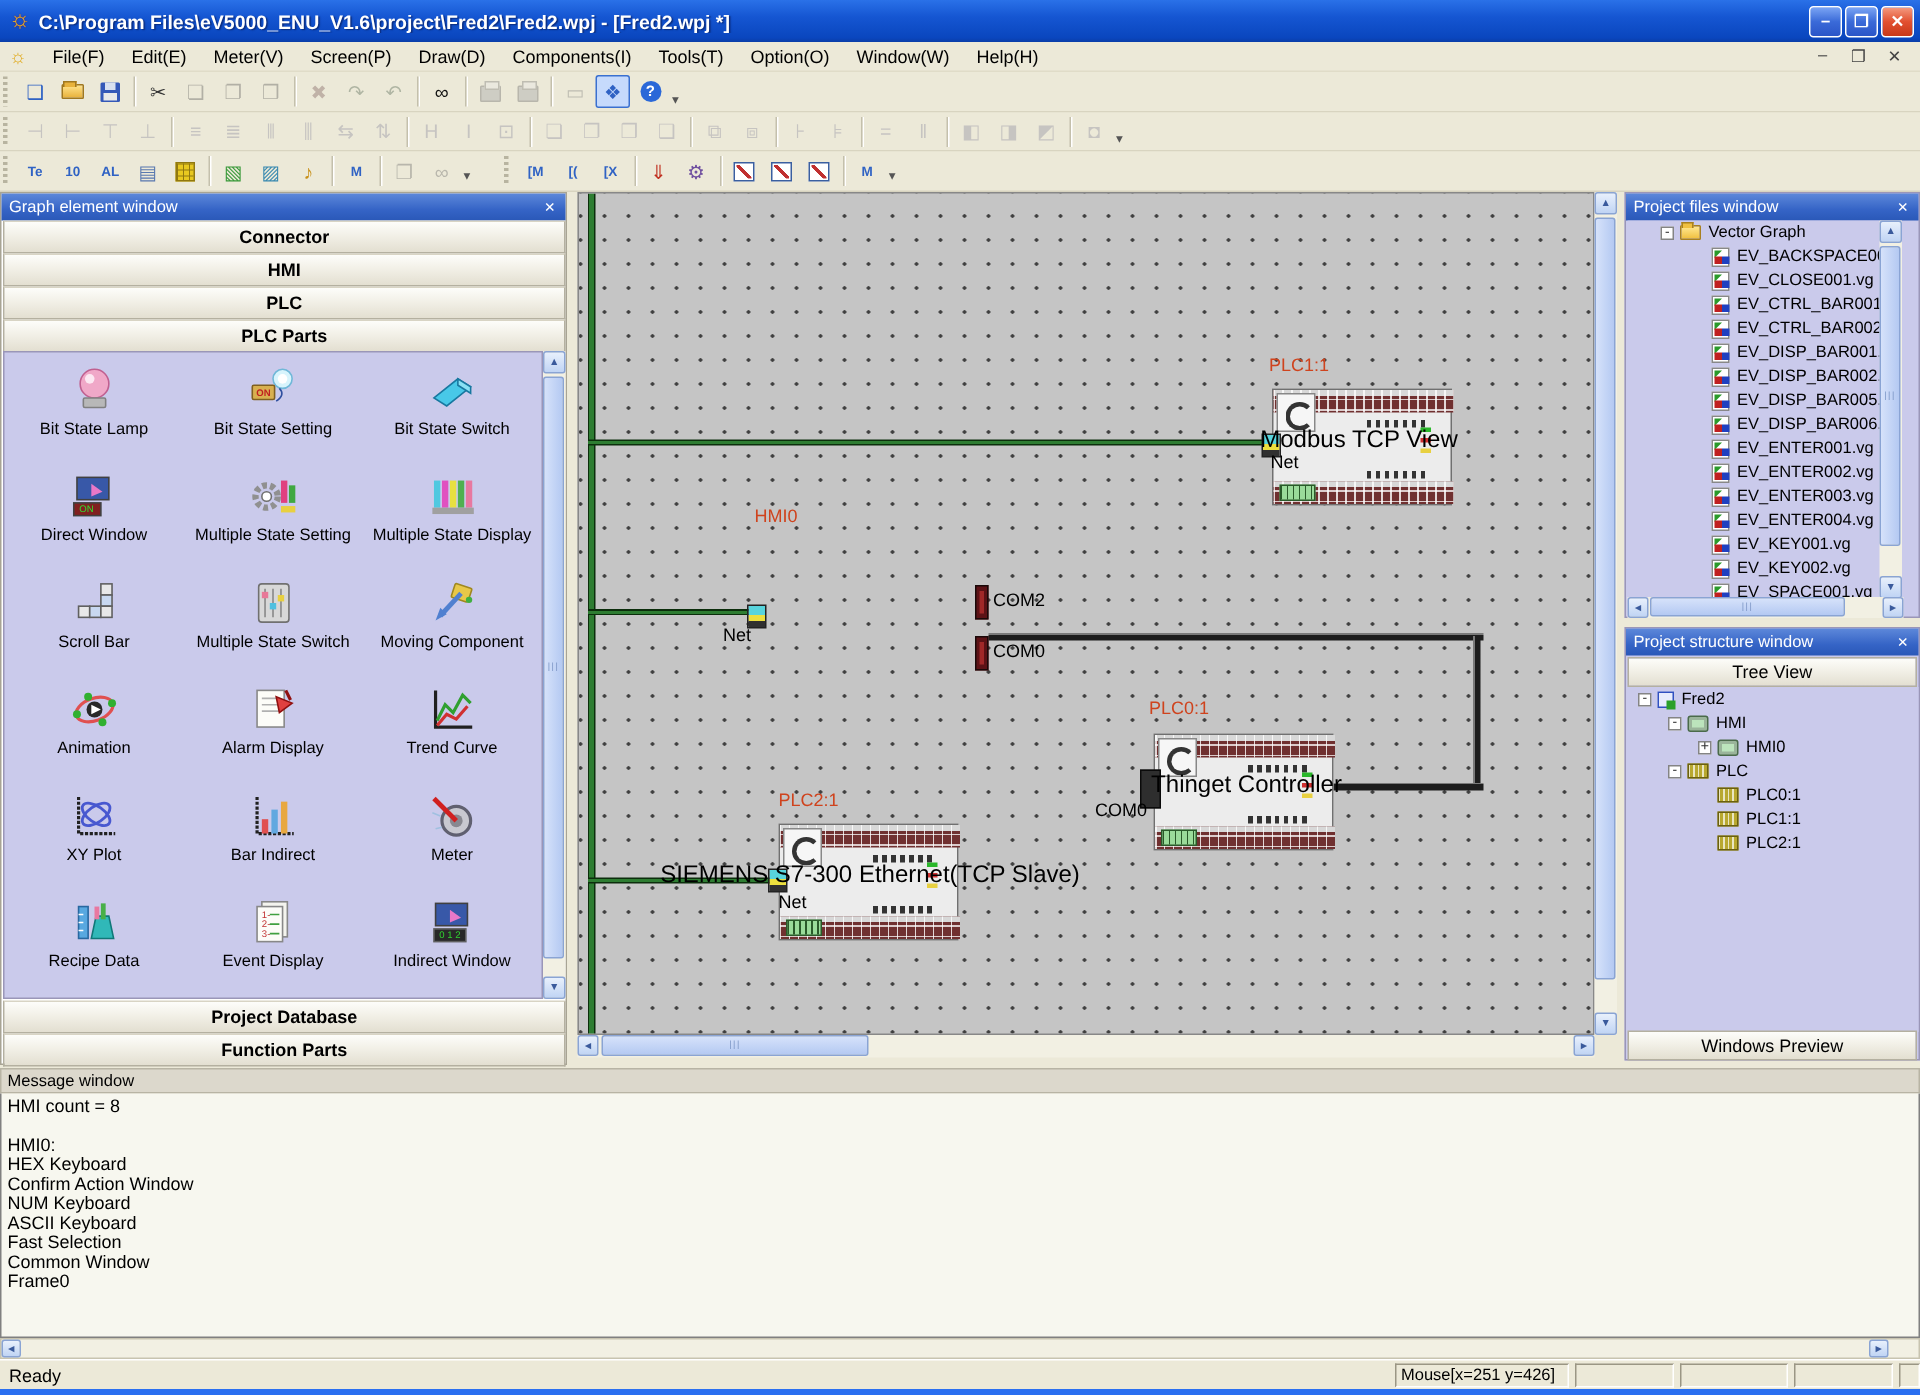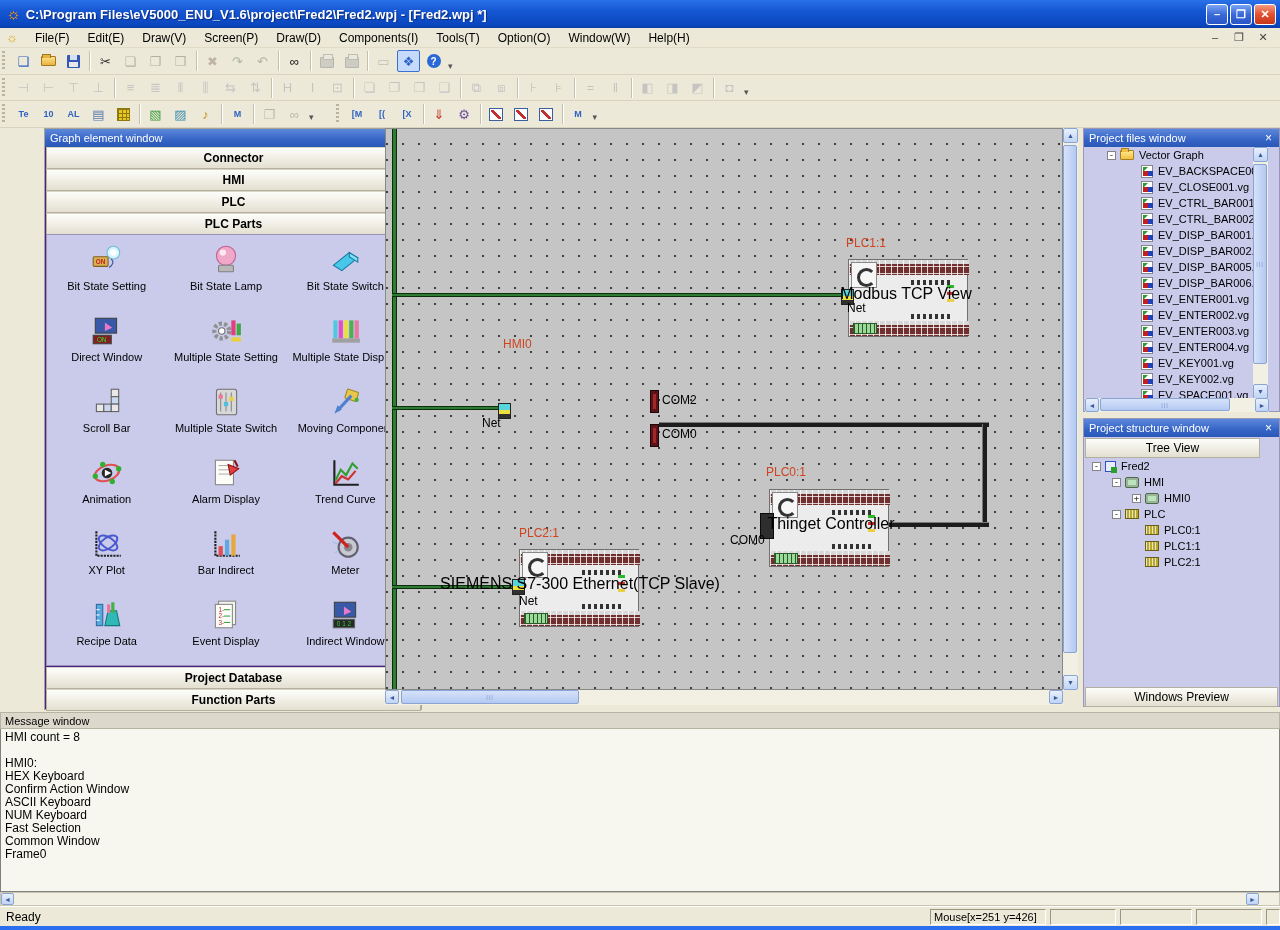--- a/index.html
+++ b/index.html
@@ -56,21 +56,21 @@
   .i-printer-css { width:14px; height:11px; position:relative; background:#9aa0b0; border:1px solid #666; border-radius:1px; margin-top:3px; }
   .i-printer-css::before { content:""; position:absolute; left:2px; top:-4px; width:8px; height:4px; background:#e8e8e8; border:1px solid #777; }
 
   
   .panel-title { height:18px; background:linear-gradient(180deg,#5d88da,#3564c6 60%,#2a58b8); color:#fff;
     font-size:11px; display:flex; align-items:center; padding:0 5px; }
   .panel-title .x { margin-left:auto; font-size:12px; line-height:10px; padding:0 2px; }
   .acc-btn { height:22px; background:linear-gradient(180deg,#fdfdfa,#f2f0e7 45%,#e3dfd1); border:1px solid #b4b0a0;
     border-top-color:#d8d4c4; display:flex; align-items:center; justify-content:center; font-size:12px; color:#000;font-weight:bold; }
 
-  .left-panel { position:absolute; left:0; top:128px; width:378px; height:582px; background:#4c1d95; border:1px solid #a8a494;margin-left:44px; }
+  .left-panel { position:absolute; left:0; top:128px; width:378px; height:582px; background:#ffffff; border:1px solid #a8a494; }
   .parts-area { position:absolute; left:1px; top:105px; width:360px; height:432px; background:#cacaeb; overflow:hidden;
     border:1px solid #9a96b8; }
   .parts-grid { display:grid; grid-template-columns:1fr 1fr 1fr; padding-top:2px; }
   .part-item { height:71px; display:flex; flex-direction:column; align-items:center; justify-content:flex-start; padding-top:6px; }
   .part-item svg { width:34px; height:34px; }
   .part-label { font-size:11px; color:#000; margin-top:3px; white-space:nowrap; }
 
   
   .sb { position:absolute; background:#f2f0e3; }
   .sb-v { width:15px; }
@@ -177,21 +177,21 @@
     <span class="winbtn">–</span>
     <span class="winbtn">❐</span>
     <span class="winbtn close">✕</span>
   </div>
 
   <div class="menubar">
     <span class="mdi-icon">☼</span>
     <span id="menu-items" style="display:flex">
         <span class="menu-item">File(F)</span>
         <span class="menu-item">Edit(E)</span>
-        <span class="menu-item">Draw(V)</span>
+        <span class="menu-item">Meter(V)</span>
         <span class="menu-item">Screen(P)</span>
         <span class="menu-item">Draw(D)</span>
         <span class="menu-item">Components(I)</span>
         <span class="menu-item">Tools(T)</span>
         <span class="menu-item">Option(O)</span>
         <span class="menu-item">Window(W)</span>
         <span class="menu-item">Help(H)</span>
       </span>
     <span class="mdi-btns">
       <span>–</span>
@@ -436,35 +436,35 @@
     <div id="gew-sections" style="position:absolute;left:1px;top:18px;width:375px">
         <div class="acc-btn">Connector</div>
         <div class="acc-btn">HMI</div>
         <div class="acc-btn">PLC</div>
         <div class="acc-btn">PLC Parts</div>
       </div>
     <div class="parts-area">
       <div class="parts-grid" id="parts-grid">
           <div class="part-item">
             <svg viewBox="0 0 32 32">
+              <circle cx="16" cy="12" r="9" fill="#f0a8c8" stroke="#c06090"></circle>
+              <circle cx="13" cy="9" r="3" fill="#fce8f2"></circle>
+              <rect x="9" y="21" width="14" height="6" rx="1" fill="#b8b8b8" stroke="#808080"></rect>
+            </svg>
+            <span class="part-label">Bit State Lamp</span>
+          </div>
+          <div class="part-item">
+            <svg viewBox="0 0 32 32">
               <circle cx="22" cy="9" r="6" fill="#d8f4fc" stroke="#70b8d8"></circle>
               <circle cx="22" cy="9" r="3" fill="#fff"></circle>
               <rect x="3" y="13" width="14" height="9" rx="1" fill="#d8b050" stroke="#806020"></rect>
               <text x="10" y="20" font-size="6" font-weight="bold" fill="#c02020" text-anchor="middle">ON</text>
               <path d="M20 15 q4 4 -2 8" stroke="#3050a0" fill="none"></path>
             </svg>
             <span class="part-label">Bit State Setting</span>
-          </div>
-          <div class="part-item">
-            <svg viewBox="0 0 32 32">
-              <circle cx="16" cy="12" r="9" fill="#f0a8c8" stroke="#c06090"></circle>
-              <circle cx="13" cy="9" r="3" fill="#fce8f2"></circle>
-              <rect x="9" y="21" width="14" height="6" rx="1" fill="#b8b8b8" stroke="#808080"></rect>
-            </svg>
-            <span class="part-label">Bit State Lamp</span>
           </div>
           <div class="part-item">
             <svg viewBox="0 0 32 32">
               <polygon points="5,21 20,9 28,14 13,26" fill="#48c8e8" stroke="#1878a0"></polygon>
               <polygon points="20,9 28,14 28,18 20,13" fill="#88e0f4" stroke="#1878a0"></polygon>
             </svg>
             <span class="part-label">Bit State Switch</span>
           </div>
           <div class="part-item">
             <svg viewBox="0 0 32 32">
@@ -826,21 +826,21 @@
             <span>►</span>
           </div>
       </div>
     </div>
 
     <div class="ps-win">
       <div class="panel-title">
         <span>Project structure window</span>
         <span class="x">×</span>
       </div>
-      <div class="tree-btn" style="top:19px;width:175px">Tree View</div>
+      <div class="tree-btn" style="top:19px;width:193px">Tree View</div>
       <div class="ps-tree" id="ps-tree">
           <div class="tree-row" style="padding-left: 7px;">
             <span class="expander">-</span>
             <span class="icon-project"></span>
             <span>Fred2</span>
           </div>
           <div class="tree-row" style="padding-left: 27px;">
             <span class="expander">-</span>
             <span class="icon-hmi"></span>
             <span>HMI</span>
@@ -877,22 +877,22 @@
 
   <div class="msg-header">
     <span>Message window</span>
   </div>
   <div class="msg-body" id="msg-body">
       <div>HMI count = 8</div>
       <div>&nbsp;</div>
       <div>HMI0:</div>
       <div>HEX Keyboard</div>
       <div>Confirm Action Window</div>
+      <div>NUM Keyboard</div>
       <div>ASCII Keyboard</div>
-      <div>NUM Keyboard</div>
       <div>Fast Selection</div>
       <div>Common Window</div>
       <div>Frame0</div>
     </div>
   <div class="msg-scroll">
     <div class="sb-btn" style="left:0;top:0;width:13px;height:12px">
         <span>◄</span>
       </div>
     <div class="sb-btn" style="position:absolute;right:20px;top:0;width:13px;height:12px">
         <span>►</span>

